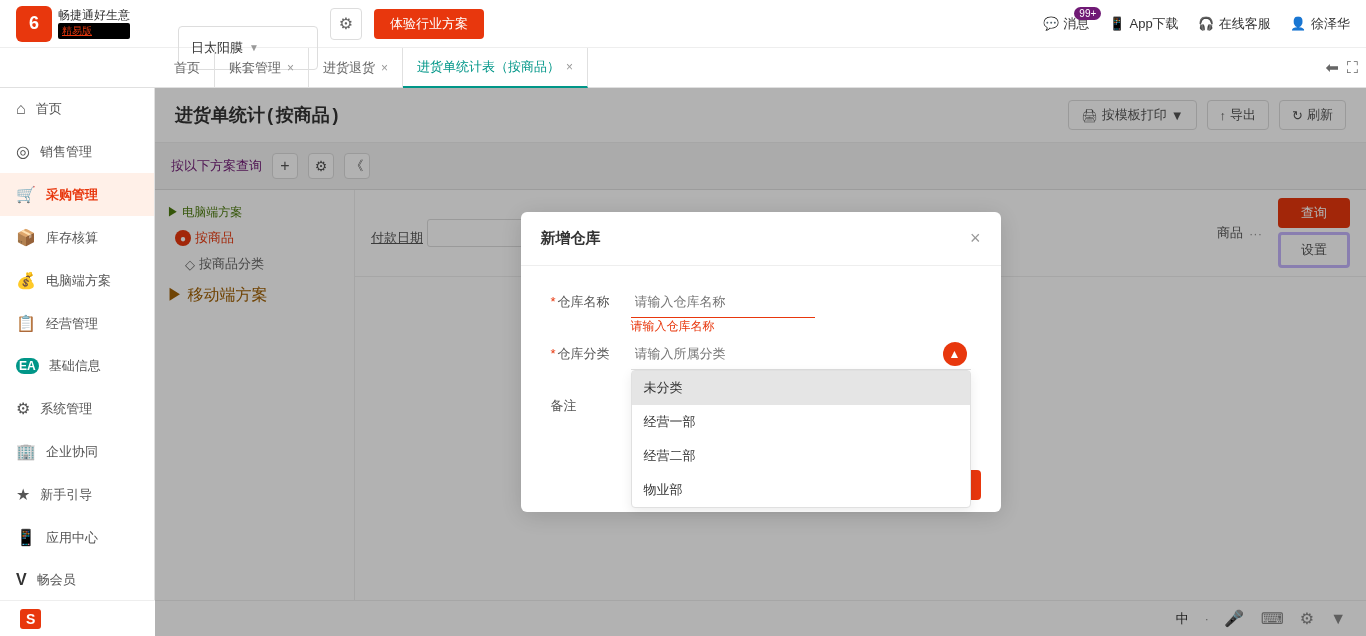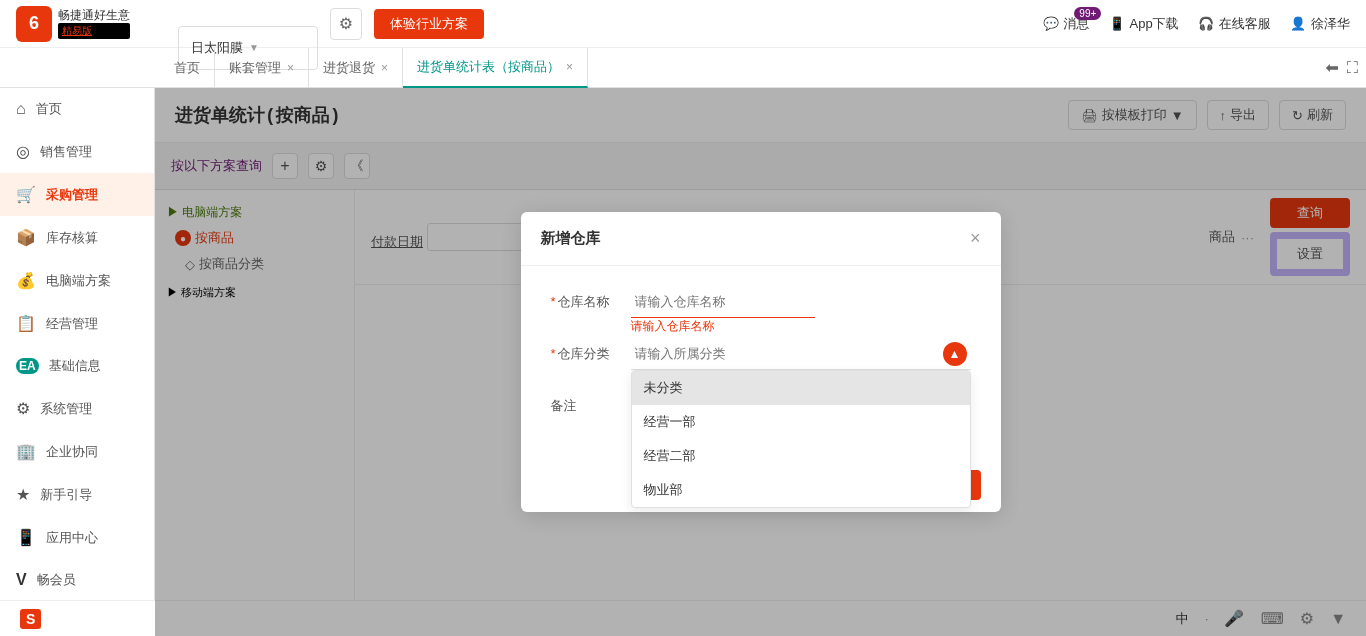--- a/index.html
+++ b/index.html
@@ -268,21 +268,21 @@
       gap: 16px;
       font-size: 12px; color: #888;
       justify-content: flex-end;
     }
 
     .query-btn {
       background: #e8370d; color: #fff; border: none;
       border-radius: 4px; padding: 6px 20px; cursor: pointer; font-size: 13px;
     }
     .set-btn {
-      background: #fff; border: 7px solid #c4b5fd;
+      background: #fff; border: 3px solid #c4b5fd;
       border-radius: 4px; padding: 6px 20px; cursor: pointer; font-size: 13px; color: #555;
     }
   </style>
 </head>
 <body>
 
 <div class="top-bar">
   <div class="logo-area">
     <div class="logo-icon">
       <span>6</span>
@@ -440,21 +440,21 @@
           <span>▶ 电脑端方案</span>
         </div>
         <div style="padding:4px 20px; color:#e8370d; display:flex; align-items:center; gap:4px;">
           <span style="background:#e8370d;color:#fff;border-radius:50%;width:16px;height:16px;display:inline-flex;align-items:center;justify-content:center;font-size:10px;">●</span>
           <span>按商品</span>
         </div>
         <div style="padding:4px 30px; color:#666; display:flex; align-items:center; gap:4px;">
           <span>◇</span>
           <span>按商品分类</span>
         </div>
-        <div style="padding:4px 12px; color:#000000; font-size:11px; margin-top:4px;">
+        <div style="padding:4px 12px; color:#a16207; font-size:16px; margin-top:4px;">
           <span>▶ 移动端方案</span>
         </div>
       </div>
 
       <div style="flex:1; display:flex; flex-direction:column;">
 
         <div style="padding:8px 16px; border-bottom:1px solid #eee; display:flex; align-items:center; gap:16px; flex-wrap:wrap;">
           <div style="display:flex;align-items:flex-end;gap:4px;font-size:13px;color:#555;text-decoration:underline;">
             <span>付款日期</span>
             <input type="text" style="width: 100px; height: 28px; border: 1px solid rgb(221, 221, 221); border-radius: 3px; padding: 0px 6px; font-size: 12px;">

